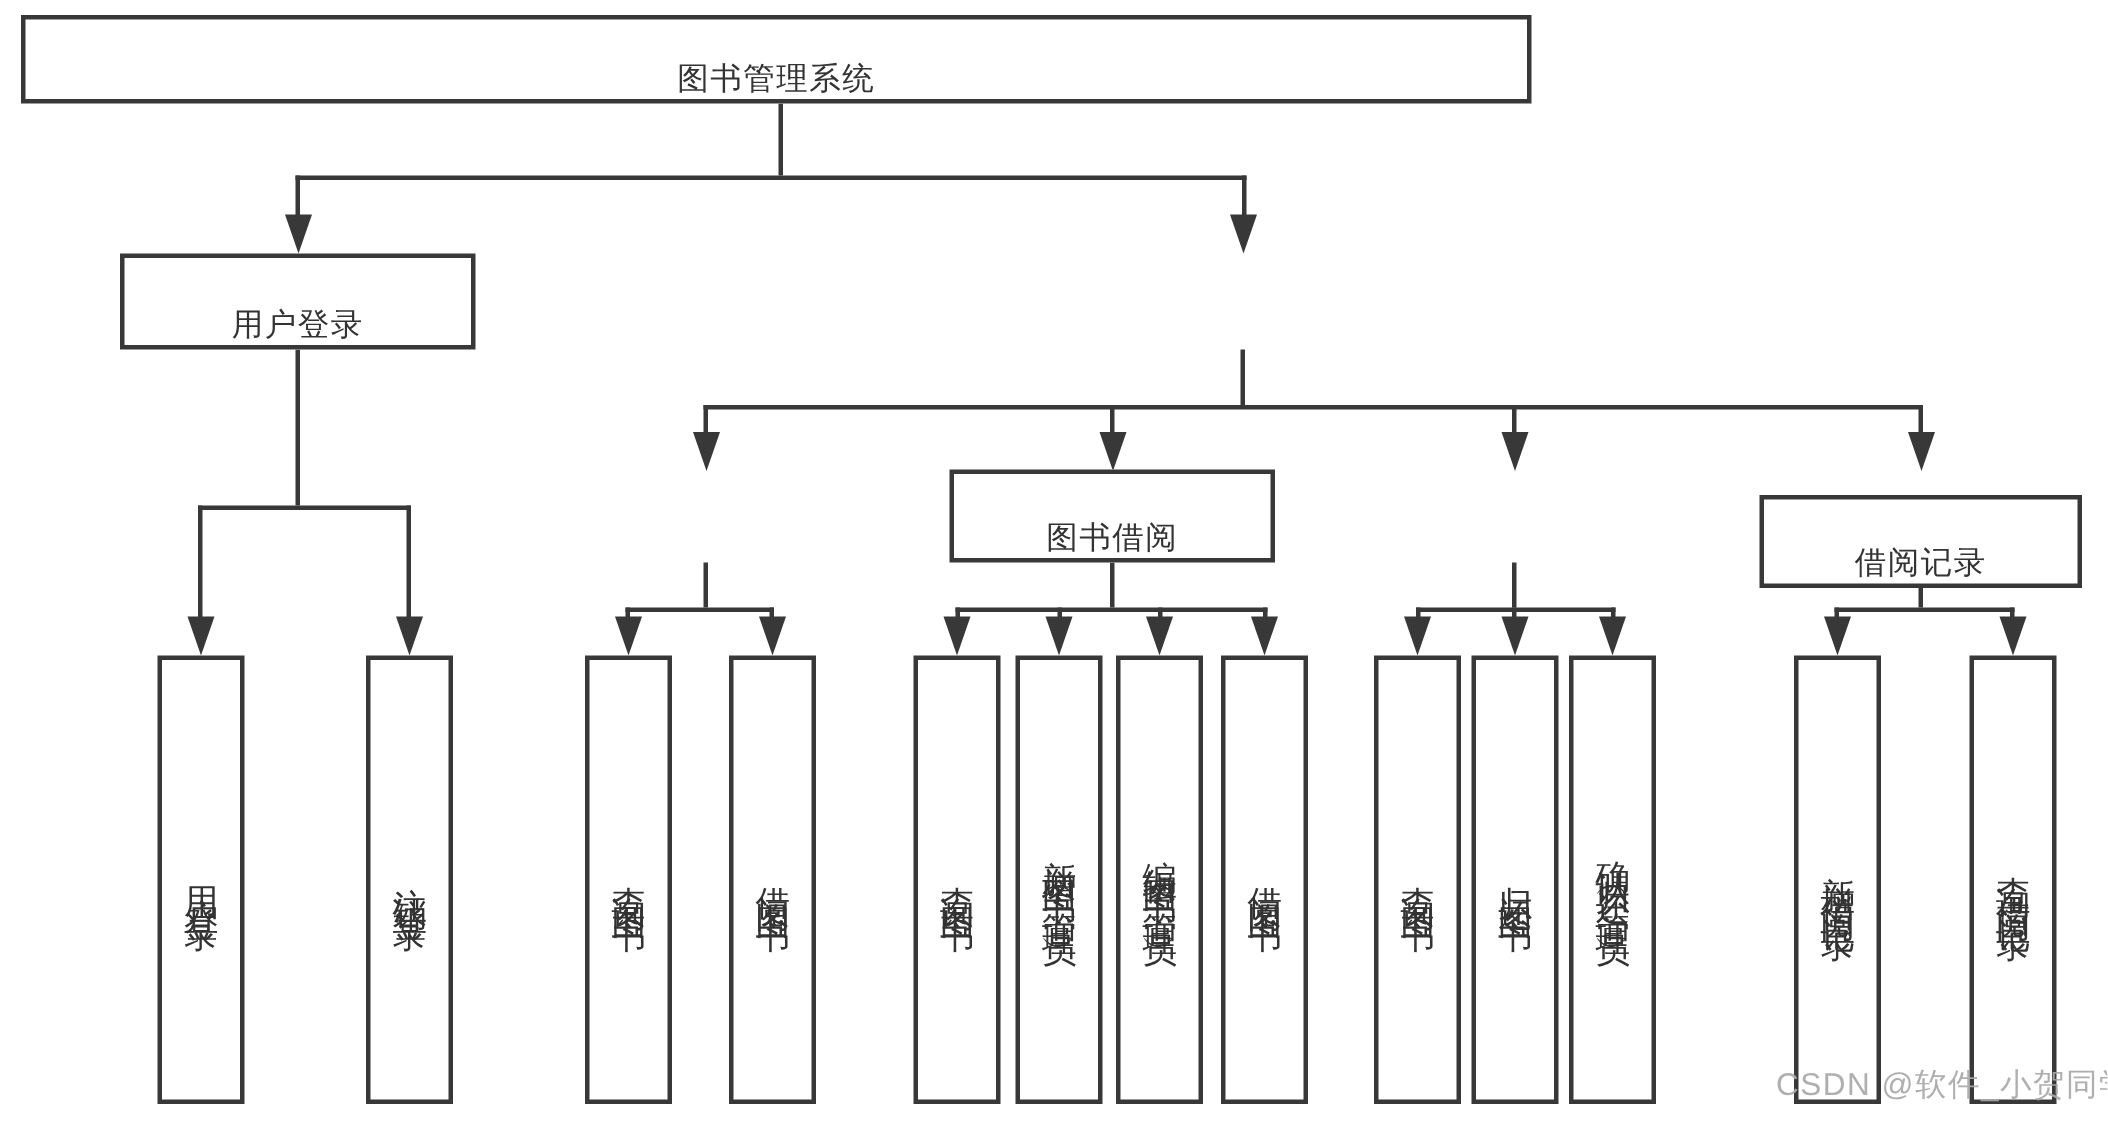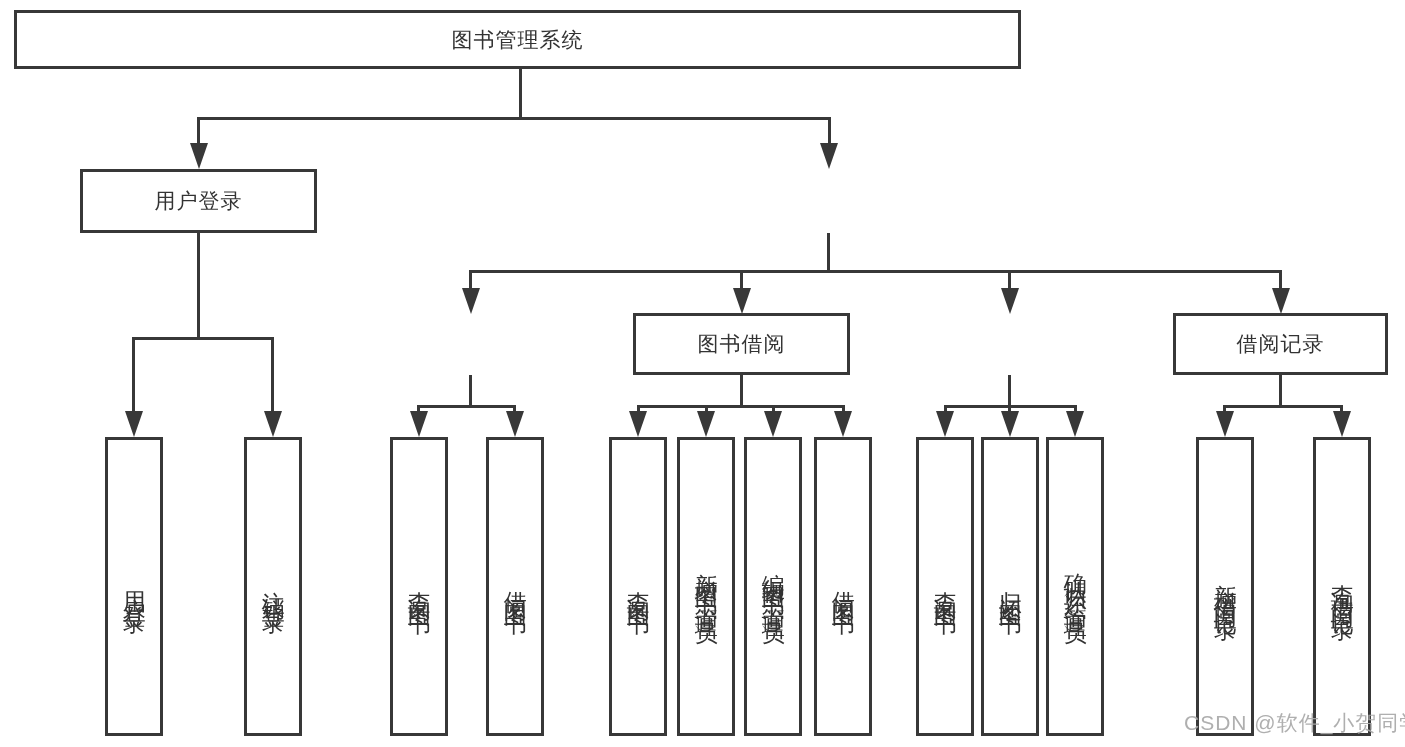--- a/index.html
+++ b/index.html
@@ -5,21 +5,21 @@
   html,body{margin:0;padding:0;background:#ffffff;}
   #canvas{
     position:relative;width:1405px;height:747px;background:#ffffff;overflow:hidden;
     font-family:"Liberation Sans","DejaVu Sans",sans-serif;color:#333333;
   }
   .box{
     position:absolute;box-sizing:border-box;background:#ffffff;
     border:3px solid #383838;display:flex;align-items:center;justify-content:center;
     z-index:2;
   }
-  .hbox{font-size:21px;letter-spacing:1px;white-space:nowrap;}
+  .hbox{font-size:21px;letter-spacing:1px;white-space:nowrap;align-items:flex-end;}
   .vbox{width:58px;top:437px;height:299px;}
   .vtext{
     writing-mode:vertical-rl;text-orientation:mixed;
     font-size:23px;letter-spacing:7px;line-height:1.1;white-space:nowrap;
   }
   .line{position:absolute;background:#383838;z-index:1;}
   .arrow{
     position:absolute;width:0;height:0;z-index:1;
     border-left:9px solid transparent;border-right:9px solid transparent;
     border-top:26px solid #383838;
@@ -63,21 +63,21 @@
   <div class="line" style="left:1008px;top:270px;width:3px;height:20px"></div>
   <div class="line" style="left:1279px;top:270px;width:3px;height:20px"></div>
   <div class="arrow" style="left:462px;top:288px"></div>
   <div class="arrow" style="left:733px;top:288px"></div>
   <div class="arrow" style="left:1001px;top:288px"></div>
   <div class="arrow" style="left:1272px;top:288px"></div>
 
   <div class="box hbox" style="left:633px;top:313px;width:217px;height:62px">
     <span>图书借阅</span>
   </div>
-  <div class="box hbox" style="left:1173px;top:313px;width:215px;height:62px">
+  <div class="box hbox" style="left:1173px;top:330px;width:215px;height:62px">
     <span>借阅记录</span>
   </div>
 
   <div class="line" style="left:469px;top:375px;width:3px;height:30px"></div>
   <div class="line" style="left:417px;top:405px;width:99px;height:3px"></div>
   <div class="line" style="left:417px;top:405px;width:3px;height:8px"></div>
   <div class="line" style="left:513px;top:405px;width:3px;height:8px"></div>
   <div class="arrow" style="left:410px;top:411px"></div>
   <div class="arrow" style="left:506px;top:411px"></div>
 

